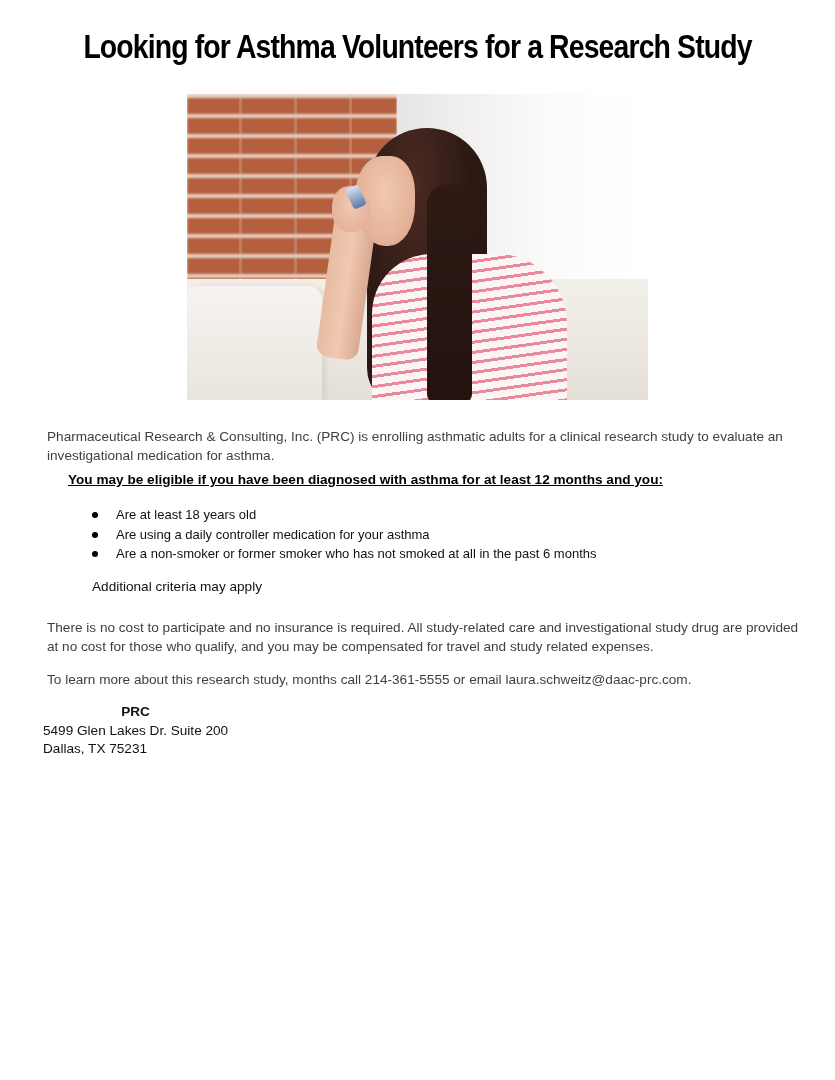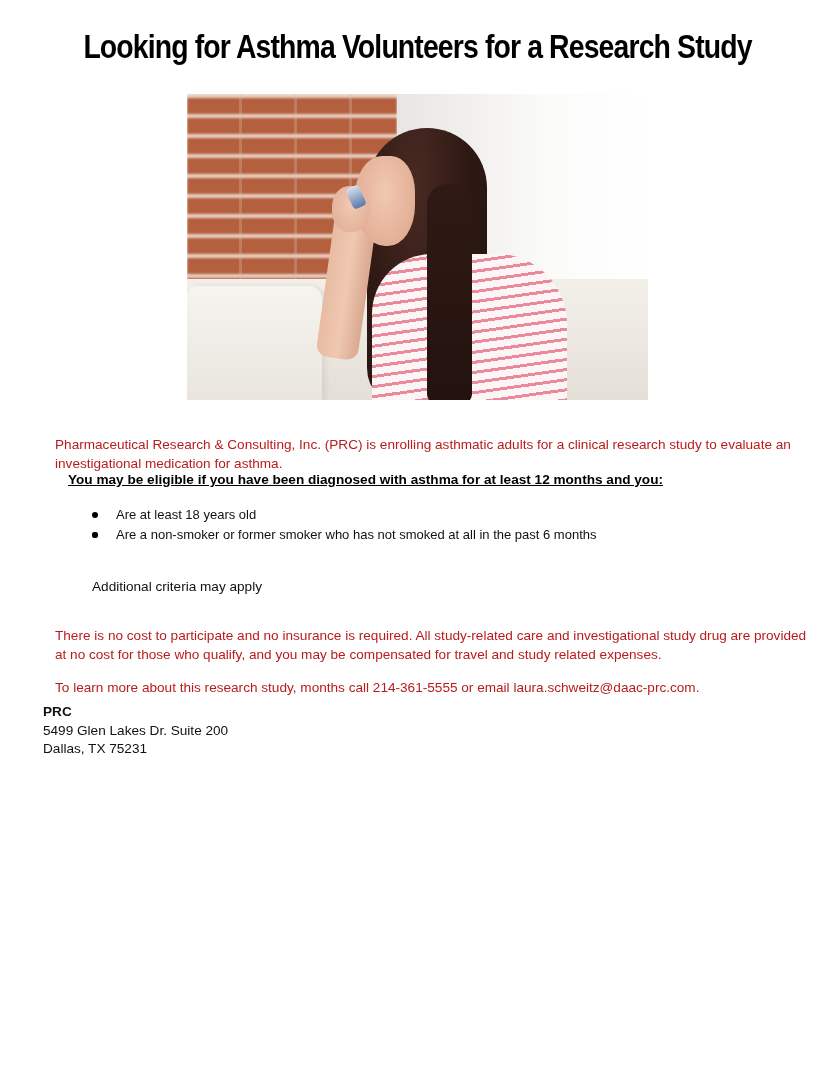--- a/index.html
+++ b/index.html
@@ -85,22 +85,22 @@
       border-radius: 45%;
     }
     .inhaler {
       position: absolute; left: 162px; top: 92px; width: 14px; height: 22px;
       background: linear-gradient(180deg, #d8e0ec, #5a78a8);
       border-radius: 4px;
       transform: rotate(-25deg);
     }
     .body-text {
       position: absolute; left: 43px; width: 760px;
-      font-size: 13.6px; line-height: 19px; color: #b91c1c;
-      margin: 12px;
+      font-size: 13.6px; line-height: 19px; color: #404040;
+      margin: 4px;
     }
     .intro { top: 423px; }
     .eligible {
       position: absolute; left: 68px; top: 472px;
       font-size: 13.6px; font-weight: bold; margin: 0; color: #000; text-decoration: underline;
     }
     .criteria {
       position: absolute; left: 92px; top: 505px; margin: 0; padding: 0; list-style: none;
       font-size: 13px; line-height: 19.5px;
     }
@@ -109,21 +109,21 @@
       position: absolute; left: 0; top: 7px; width: 6px; height: 6px; border-radius: 50%; background: #000;
     }
     .additional {
       position: absolute; left: 92px; top: 579px; font-size: 13.6px; margin: 0;
     }
     .cost { top: 614px; }
     .contact { top: 666px; }
     .address {
       position: absolute; left: 43px; top: 703px; font-size: 13.6px; line-height: 18.5px; margin: 0;
     }
-    .address .org { font-weight: bold; }
+    .address .org { font-weight: bold; text-align: center; }
   </style>
 </head>
 <body>
 
 <h1 class="title">Looking for Asthma Volunteers for a Research Study</h1>
 
 <div class="photo">
   <div class="brick"></div>
   <div class="brick-v"></div>
   <div class="wall-light"></div>
@@ -142,20 +142,21 @@
 
 <p class="eligible">You may be eligible if you have been diagnosed with asthma for at least 12 months and you:</p>
 
 <ul class="criteria">
   <li>
     <span class="bullet"></span>
     <span>Are at least 18 years old</span>
   </li>
   <li>
     <span class="bullet"></span>
+    <span>Are using a daily controller medication for your asthma</span>
   </li>
   <li>
     <span class="bullet"></span>
     <span>Are a non-smoker or former smoker who has not smoked at all in the past 6 months</span>
   </li>
 </ul>
 
 <p class="additional">Additional criteria may apply</p>
 
 <p class="body-text cost">There is no cost to participate and no insurance is required. All study-related care and investigational study drug are provided at no cost for those who qualify, and you may be compensated for travel and study related expenses.</p>

